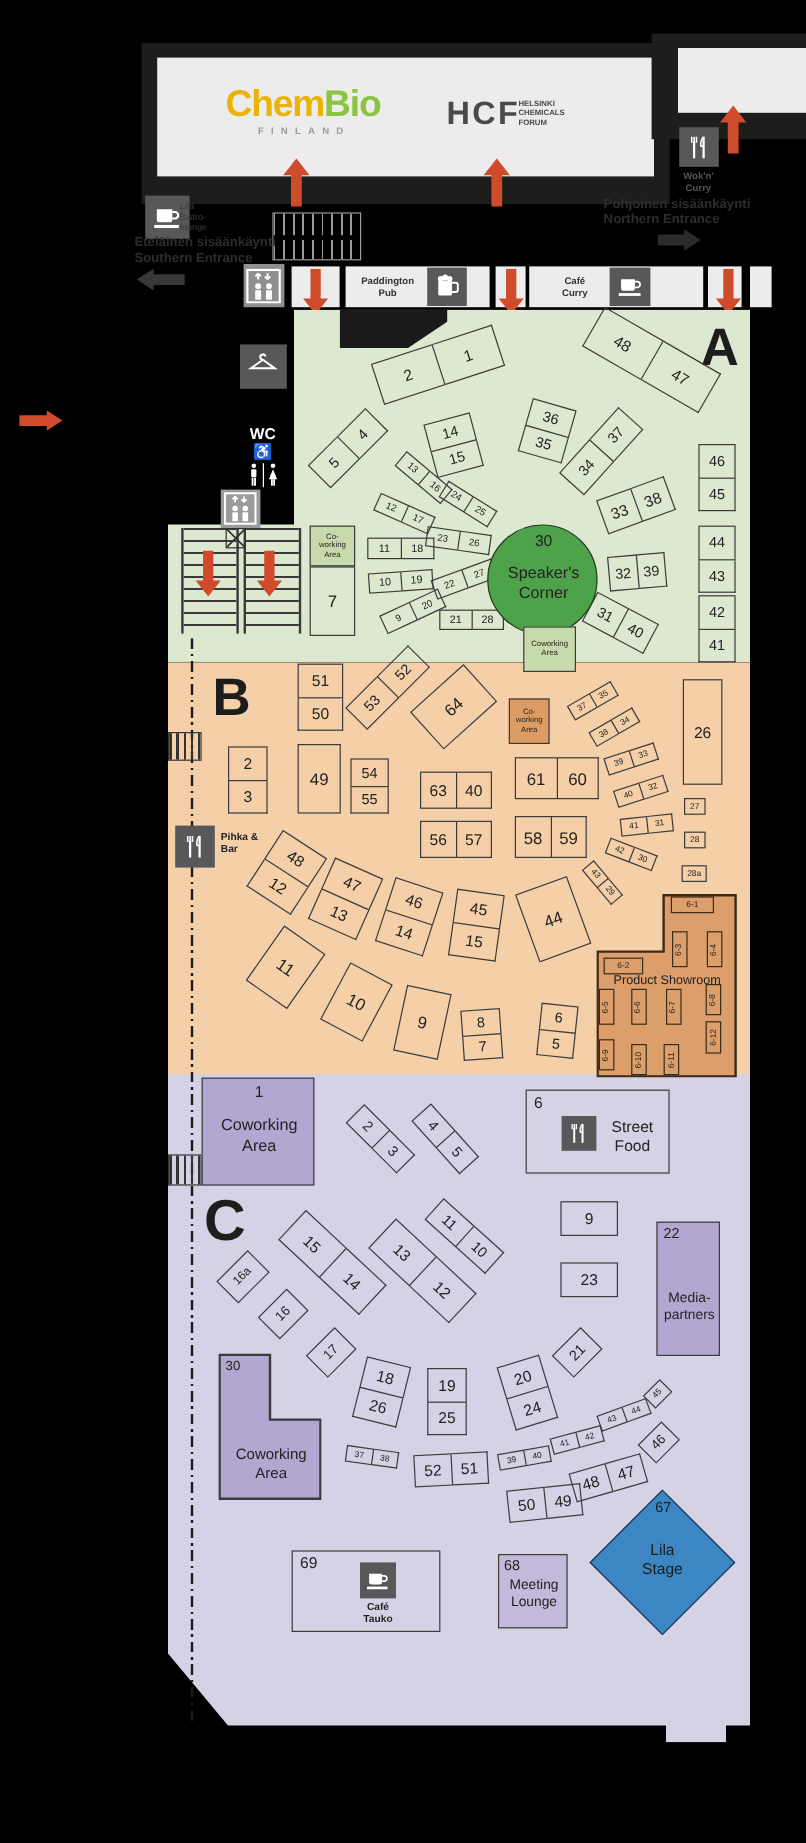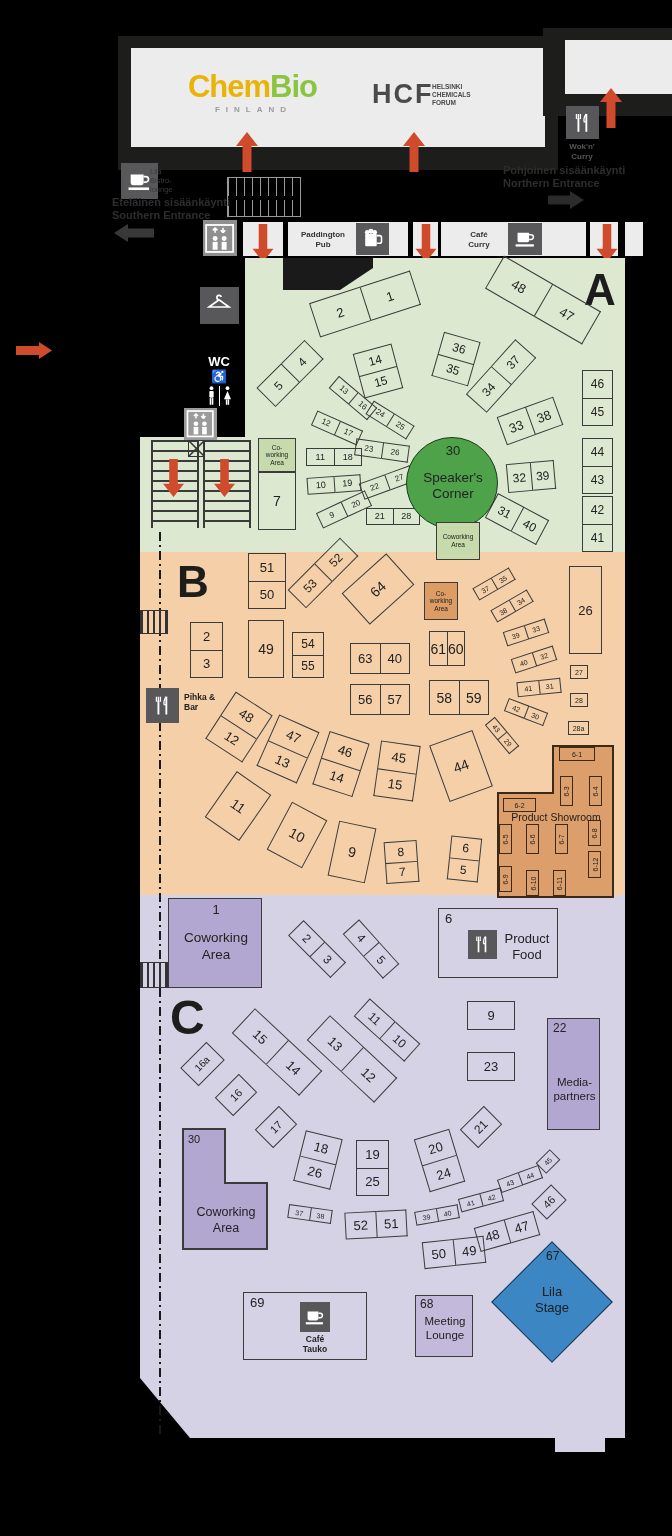--- a/index.html
+++ b/index.html
@@ -327,21 +327,21 @@
         <div class="cell">49</div>
       </div>
       <div class="booth bcol" style="left: 292px; top: 632px; width: 32px; height: 46px; font-size: 12px;">
         <div class="cell">54</div>
         <div class="cell">55</div>
       </div>
       <div class="booth brow" style="left: 350px; top: 643px; width: 60px; height: 31px; font-size: 13px;">
         <div class="cell">63</div>
         <div class="cell">40</div>
       </div>
-      <div class="booth brow" style="left: 429px; top: 631px; width: 36px; height: 35px; font-size: 14px;">
+      <div class="booth brow" style="left: 429px; top: 631px; width: 70px; height: 35px; font-size: 14px;">
         <div class="cell">61</div>
         <div class="cell">60</div>
       </div>
       <div class="booth brow" style="left: 350px; top: 684px; width: 60px; height: 31px; font-size: 13px;">
         <div class="cell">56</div>
         <div class="cell">57</div>
       </div>
       <div class="booth brow" style="left: 429px; top: 680px; width: 60px; height: 35px; font-size: 14px;">
         <div class="cell">58</div>
         <div class="cell">59</div>
@@ -603,21 +603,21 @@
     <div class="t" style="left:6px;top:3px;font-size:13px;">6</div>
     <div class="iconbox" style="left:29px;top:21px;width:29px;height:29px;">
       <svg viewBox="0 0 24 24" stroke="#fff" fill="none">
           <path d="M5.5 3v5M7.5 3v5M9.5 3v5" stroke-width="1.3"></path>
           <path d="M7.5 7v14" stroke-width="1.9"></path>
           <path d="M15.5 3v18" stroke-width="1.9"></path>
           <path d="M15.5 3c-2.2 1.8-2.8 6-2.2 8h2.2" stroke-width="1.3"></path>
         </svg>
     </div>
     <div class="t" style="left:62px;top:22px;width:52px;text-align:center;font-size:13px;line-height:16px;">
-      <div>Product</div>
+      <div>Street</div>
       <div>Food</div>
     </div>
   </div>
 
   <div class="abs" style="left:547px;top:1018px;width:53px;height:112px;background:#b2a7d1;border:1.6px solid #3b3b3b;">
     <div class="t" style="left:5px;top:3px;font-size:12px;">22</div>
     <div class="t" style="left:0;top:56px;width:53px;text-align:center;font-size:11.5px;line-height:14px;">
       <div>Media-</div>
       <div>partners</div>
     </div>

